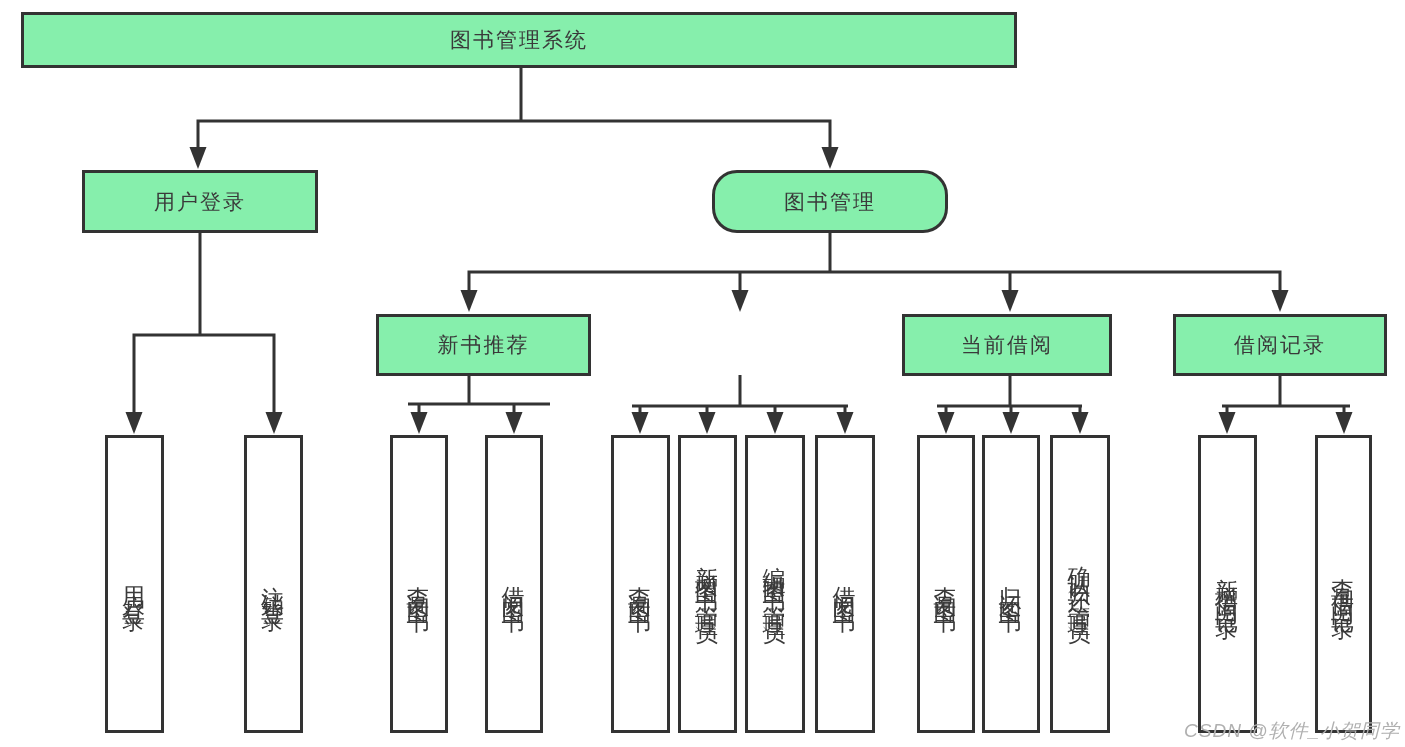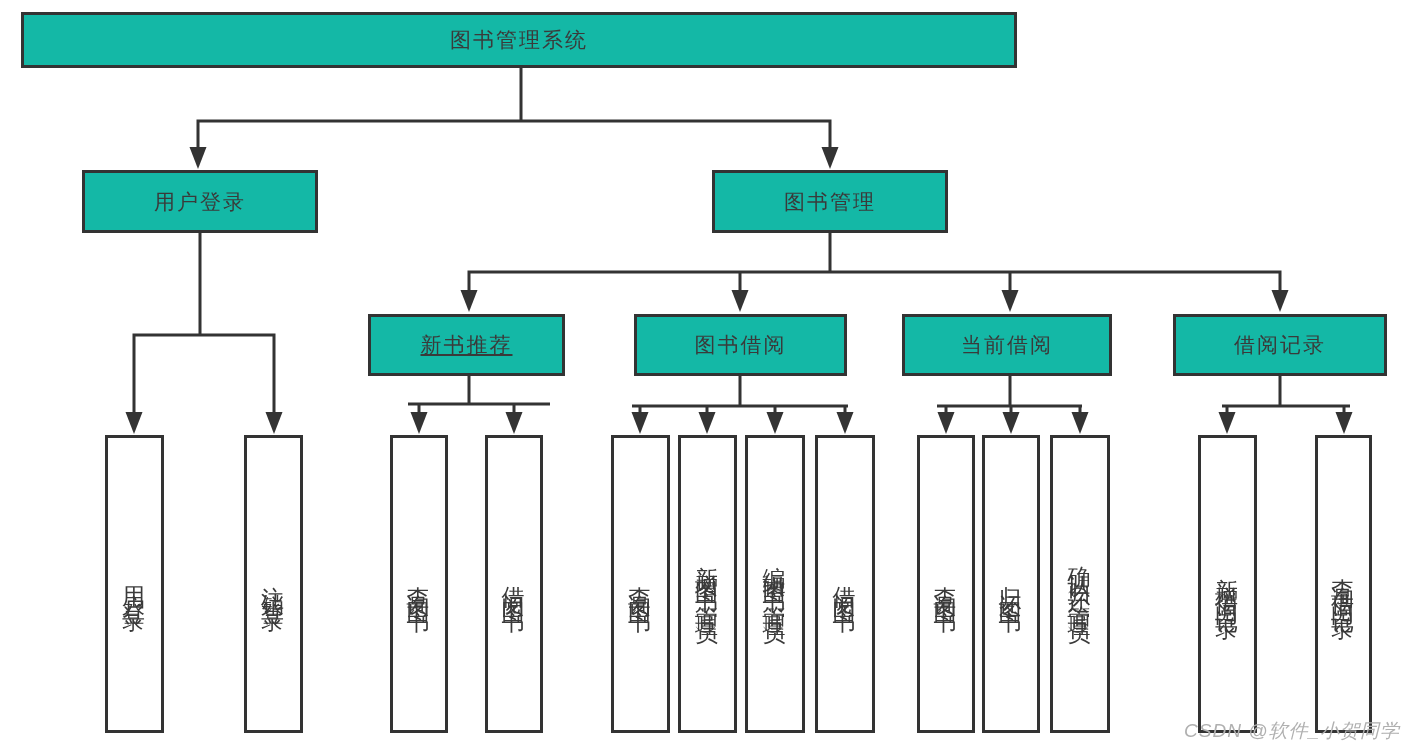--- a/index.html
+++ b/index.html
@@ -14,21 +14,21 @@
   .wires {
     position: absolute;
     left: 0; top: 0;
     width: 1405px; height: 747px;
     pointer-events: none;
   }
   .hbox {
     position: absolute;
     box-sizing: border-box;
     border: 3px solid #333333;
-    background: #14b8a6;
+    background: #86efac;
     display: flex;
     align-items: center;
     justify-content: center;
     font-size: 21px;
     letter-spacing: 2px;
     color: #3a3a3a;
   }
   .vbox {
     position: absolute;
     box-sizing: border-box;
@@ -121,29 +121,26 @@
     </g>
   </svg>
 
   <div class="hbox" style="left:21px; top:12px; width:996px; height:56px;">
     <span>图书管理系统</span>
   </div>
 
   <div class="hbox" style="left:82px; top:170px; width:236px; height:63px;">
     <span>用户登录</span>
   </div>
-  <div class="hbox" style="left:712px; top:170px; width:236px; height:63px;">
+  <div class="hbox" style="left:712px; top:170px; width:236px; height:63px;border-radius:25px;">
     <span>图书管理</span>
   </div>
 
-  <div class="hbox" style="left:368px; top:314px; width:197px; height:62px;text-decoration:underline;">
+  <div class="hbox" style="left:376px; top:314px; width:215px; height:62px;">
     <span>新书推荐</span>
-  </div>
-  <div class="hbox" style="left:634px; top:314px; width:213px; height:62px;">
-    <span>图书借阅</span>
   </div>
   <div class="hbox" style="left:902px; top:314px; width:210px; height:62px;">
     <span>当前借阅</span>
   </div>
   <div class="hbox" style="left:1173px; top:314px; width:214px; height:62px;">
     <span>借阅记录</span>
   </div>
 
   <div class="vbox" style="left:105px; width:59px;">
     <span class="vtext">用户登录</span>

